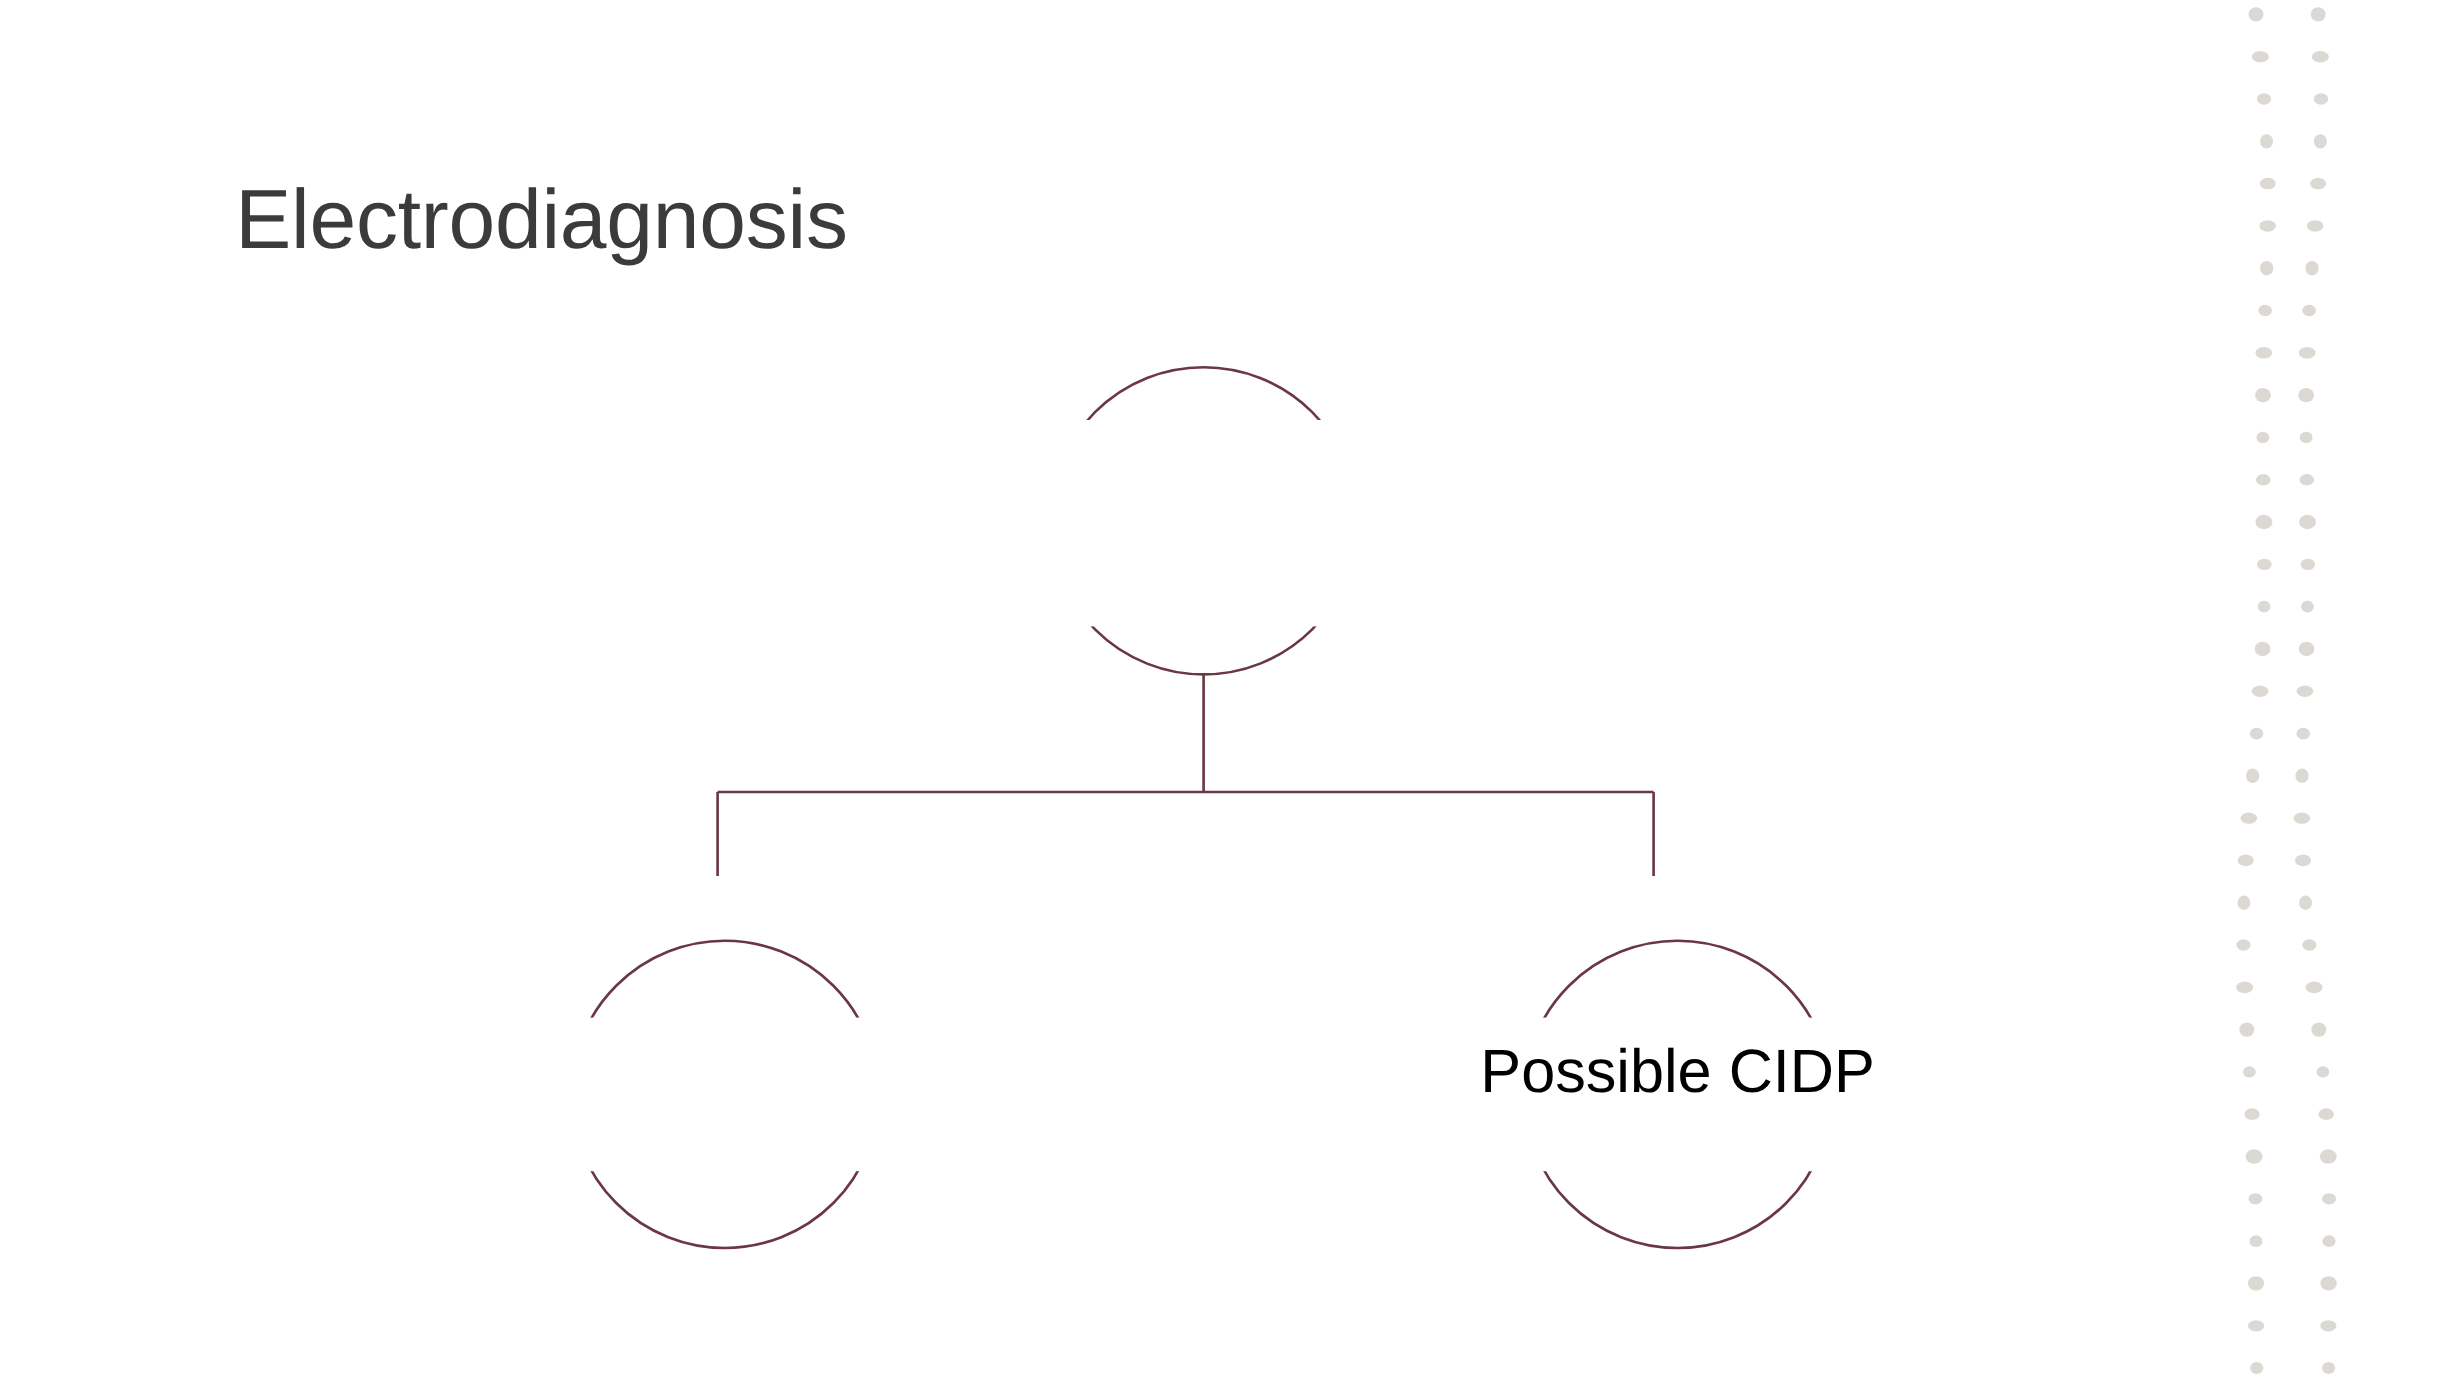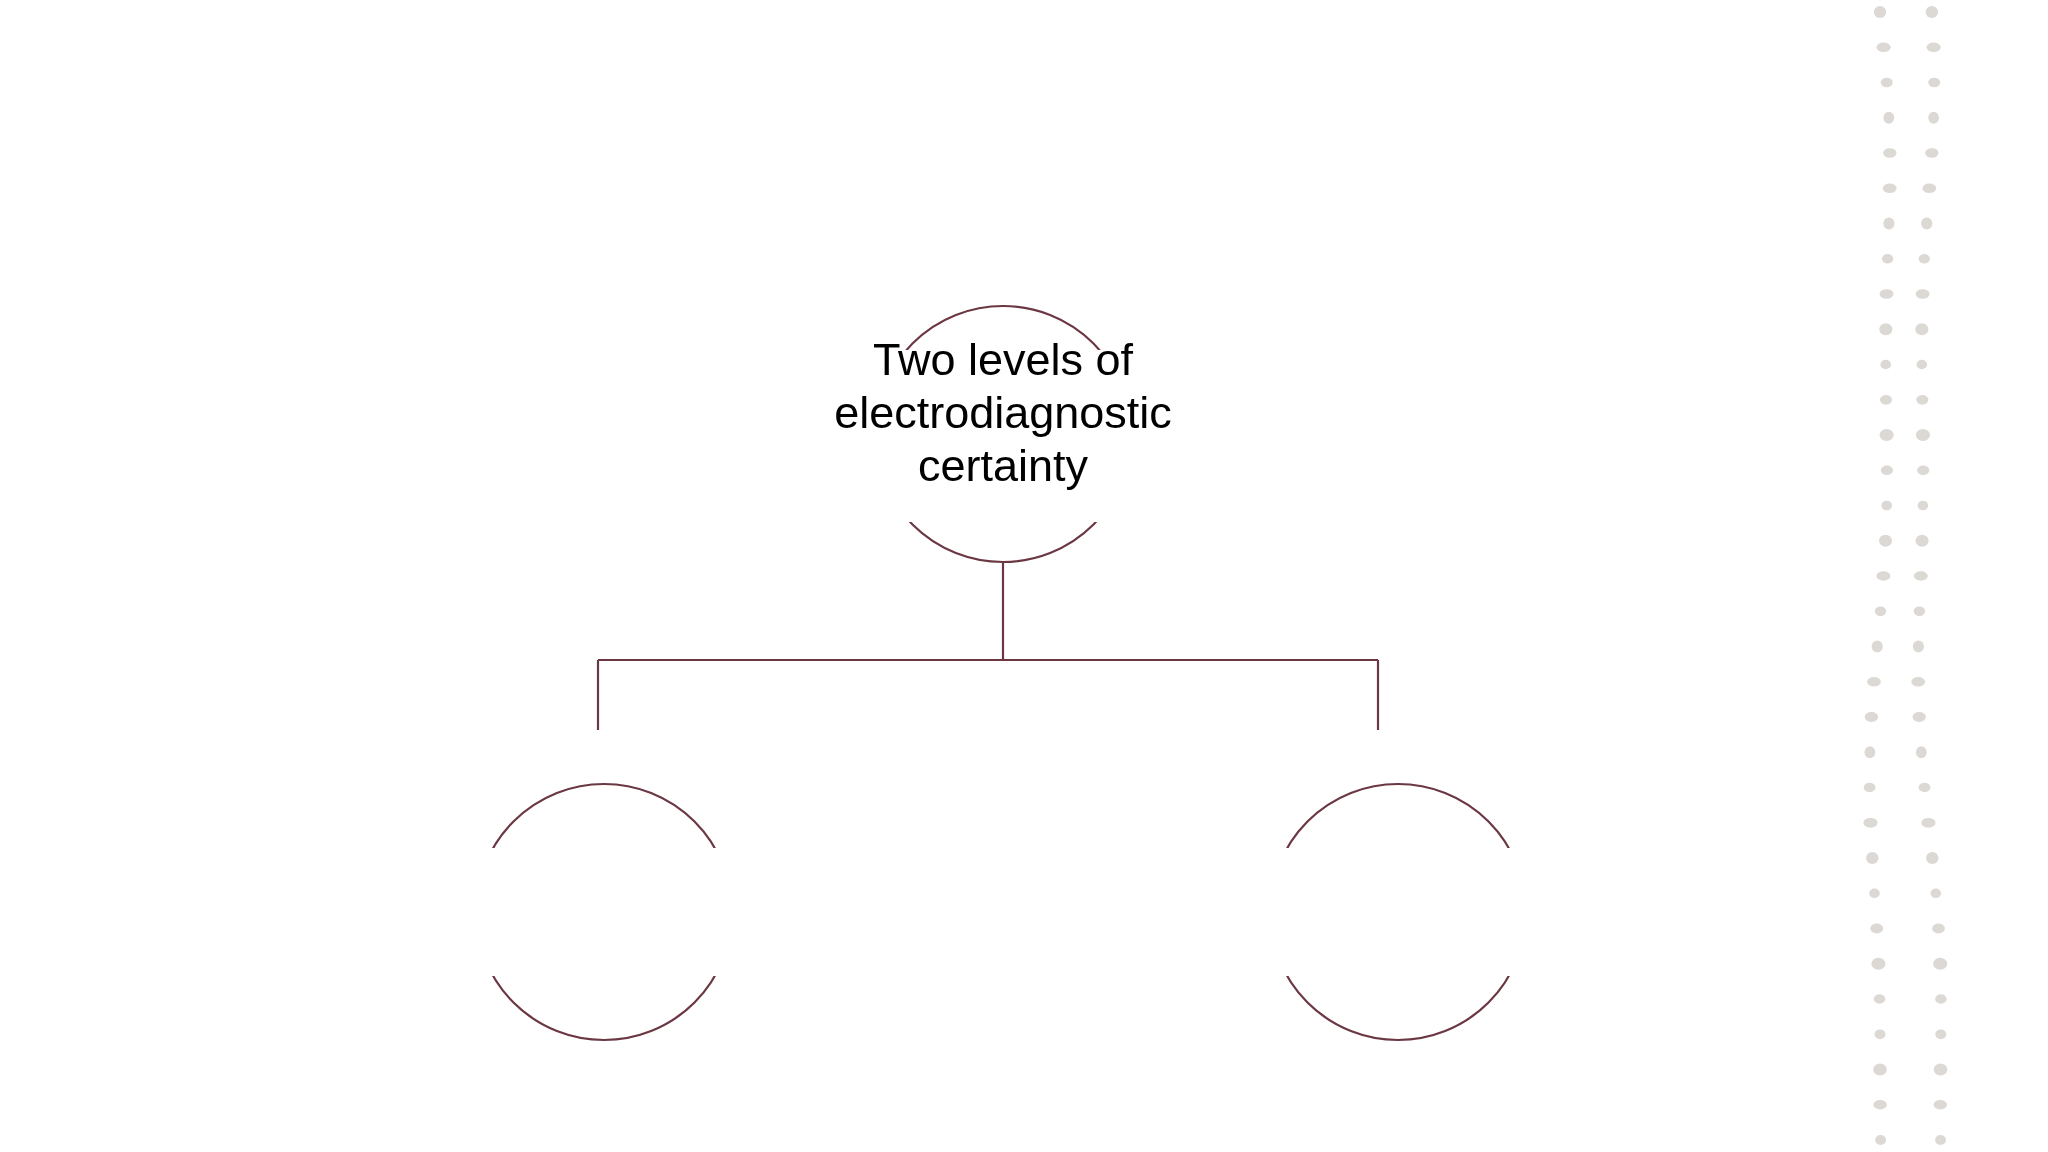--- a/index.html
+++ b/index.html
@@ -70,20 +70,21 @@
     width: 190px;
     height: 1152px;
     pointer-events: none;
   }
 </style>
 </head>
 <body>
 
 <div id="slide">
 
+  <div id="slide-title">Electrodiagnosis</div>
 
   <svg id="diagram-svg" viewBox="0 0 2048 1152" aria-hidden="true">
 
     <g>
       <path class="arc-root-top" d="M 875 434 A 128 128 0 0 1 1131 434" fill="none" stroke="#6b3742" stroke-width="2.2" stroke-linecap="round"></path>
       <path class="arc-root-bottom" d="M 1131 434 A 128 128 0 0 1 875 434" fill="none" stroke="#6b3742" stroke-width="2.2" stroke-linecap="round"></path>
 
       <rect x="860" y="350" width="290" height="172" fill="#ffffff"></rect>
     </g>
 
@@ -100,25 +101,23 @@
     </g>
 
     <g>
       <line x1="1003" y1="562" x2="1003" y2="660" stroke="#6b3742" stroke-width="2.2"></line>
       <line x1="598" y1="660" x2="1378" y2="660" stroke="#6b3742" stroke-width="2.2"></line>
       <line x1="598" y1="660" x2="598" y2="730" stroke="#6b3742" stroke-width="2.2"></line>
       <line x1="1378" y1="660" x2="1378" y2="730" stroke="#6b3742" stroke-width="2.2"></line>
     </g>
   </svg>
 
-  <div class="node-label" id="node-root-label">Two levels of
-electrodiagnostic
-certainty</div>
 
 
+  <div class="node-label" id="node-right-label">Possible CIDP</div>
 
   <svg id="dot-decoration" viewBox="0 0 190 1152" preserveAspectRatio="none" aria-hidden="true">
     <g id="dot-group">
         <ellipse cx="22.0" cy="12.0" rx="6.20" ry="6.00" fill="#dcd9d5"></ellipse>
         <ellipse cx="25.6" cy="47.3" rx="7.09" ry="4.80" fill="#dcd9d5"></ellipse>
         <ellipse cx="28.7" cy="82.5" rx="5.97" ry="4.81" fill="#dcd9d5"></ellipse>
         <ellipse cx="30.8" cy="117.8" rx="5.37" ry="6.00" fill="#dcd9d5"></ellipse>
         <ellipse cx="31.8" cy="153.0" rx="6.64" ry="4.78" fill="#dcd9d5"></ellipse>
         <ellipse cx="31.7" cy="188.3" rx="6.92" ry="4.82" fill="#dcd9d5"></ellipse>
         <ellipse cx="30.9" cy="223.5" rx="5.57" ry="6.00" fill="#dcd9d5"></ellipse>

